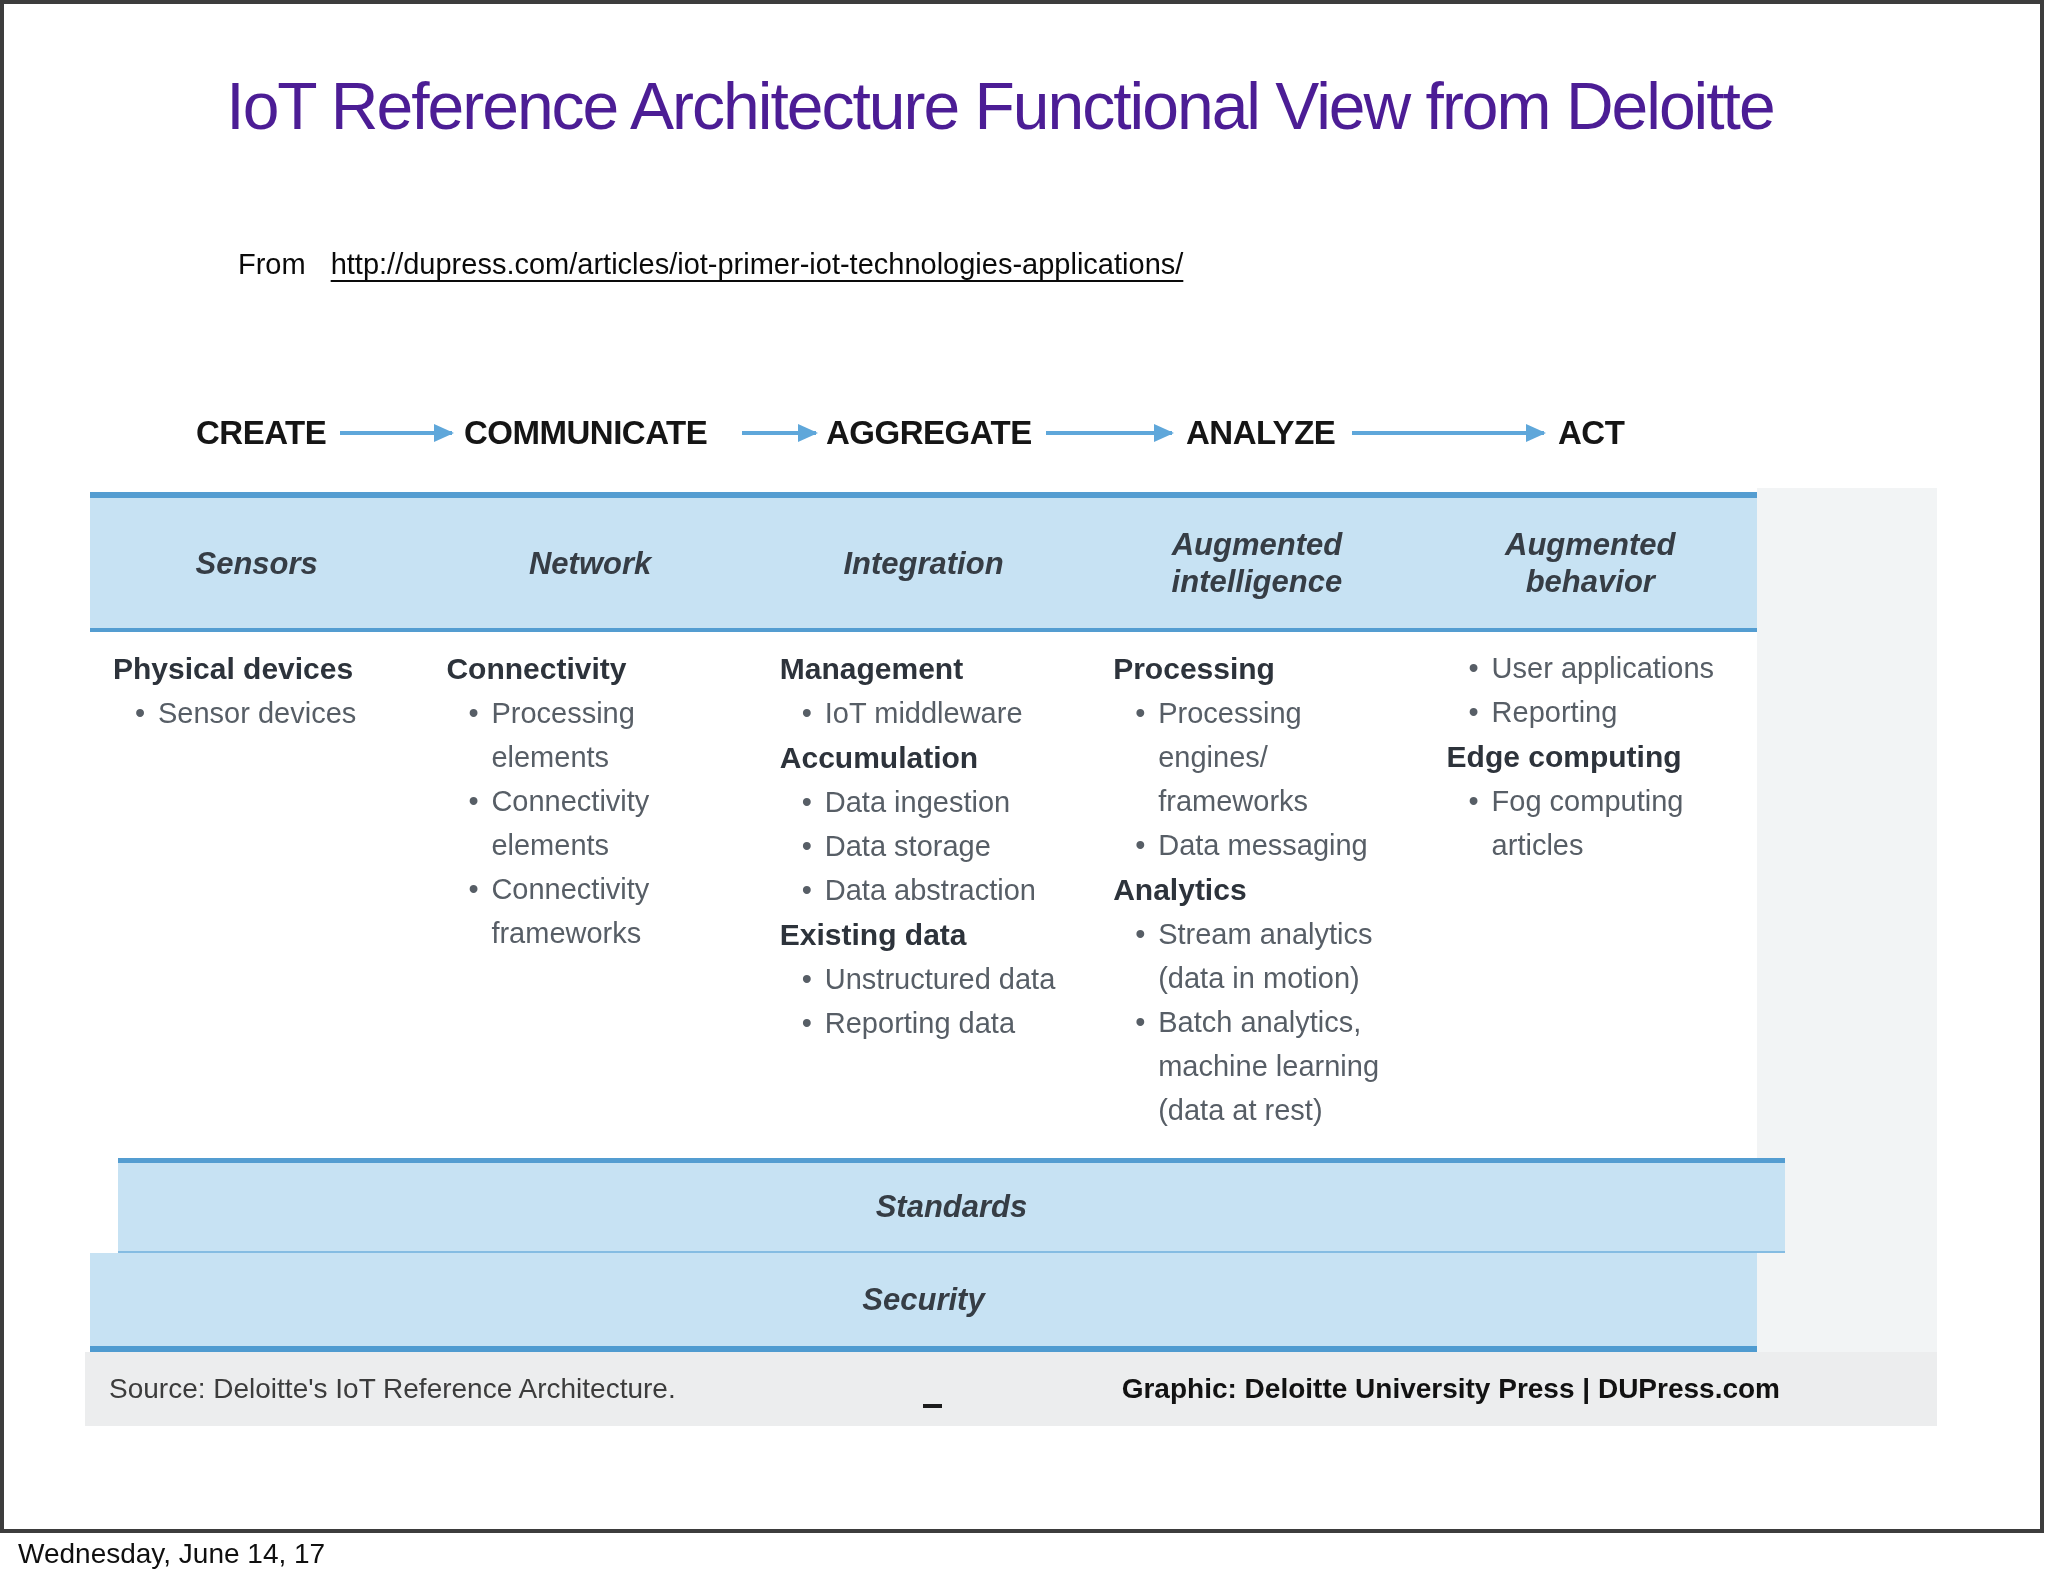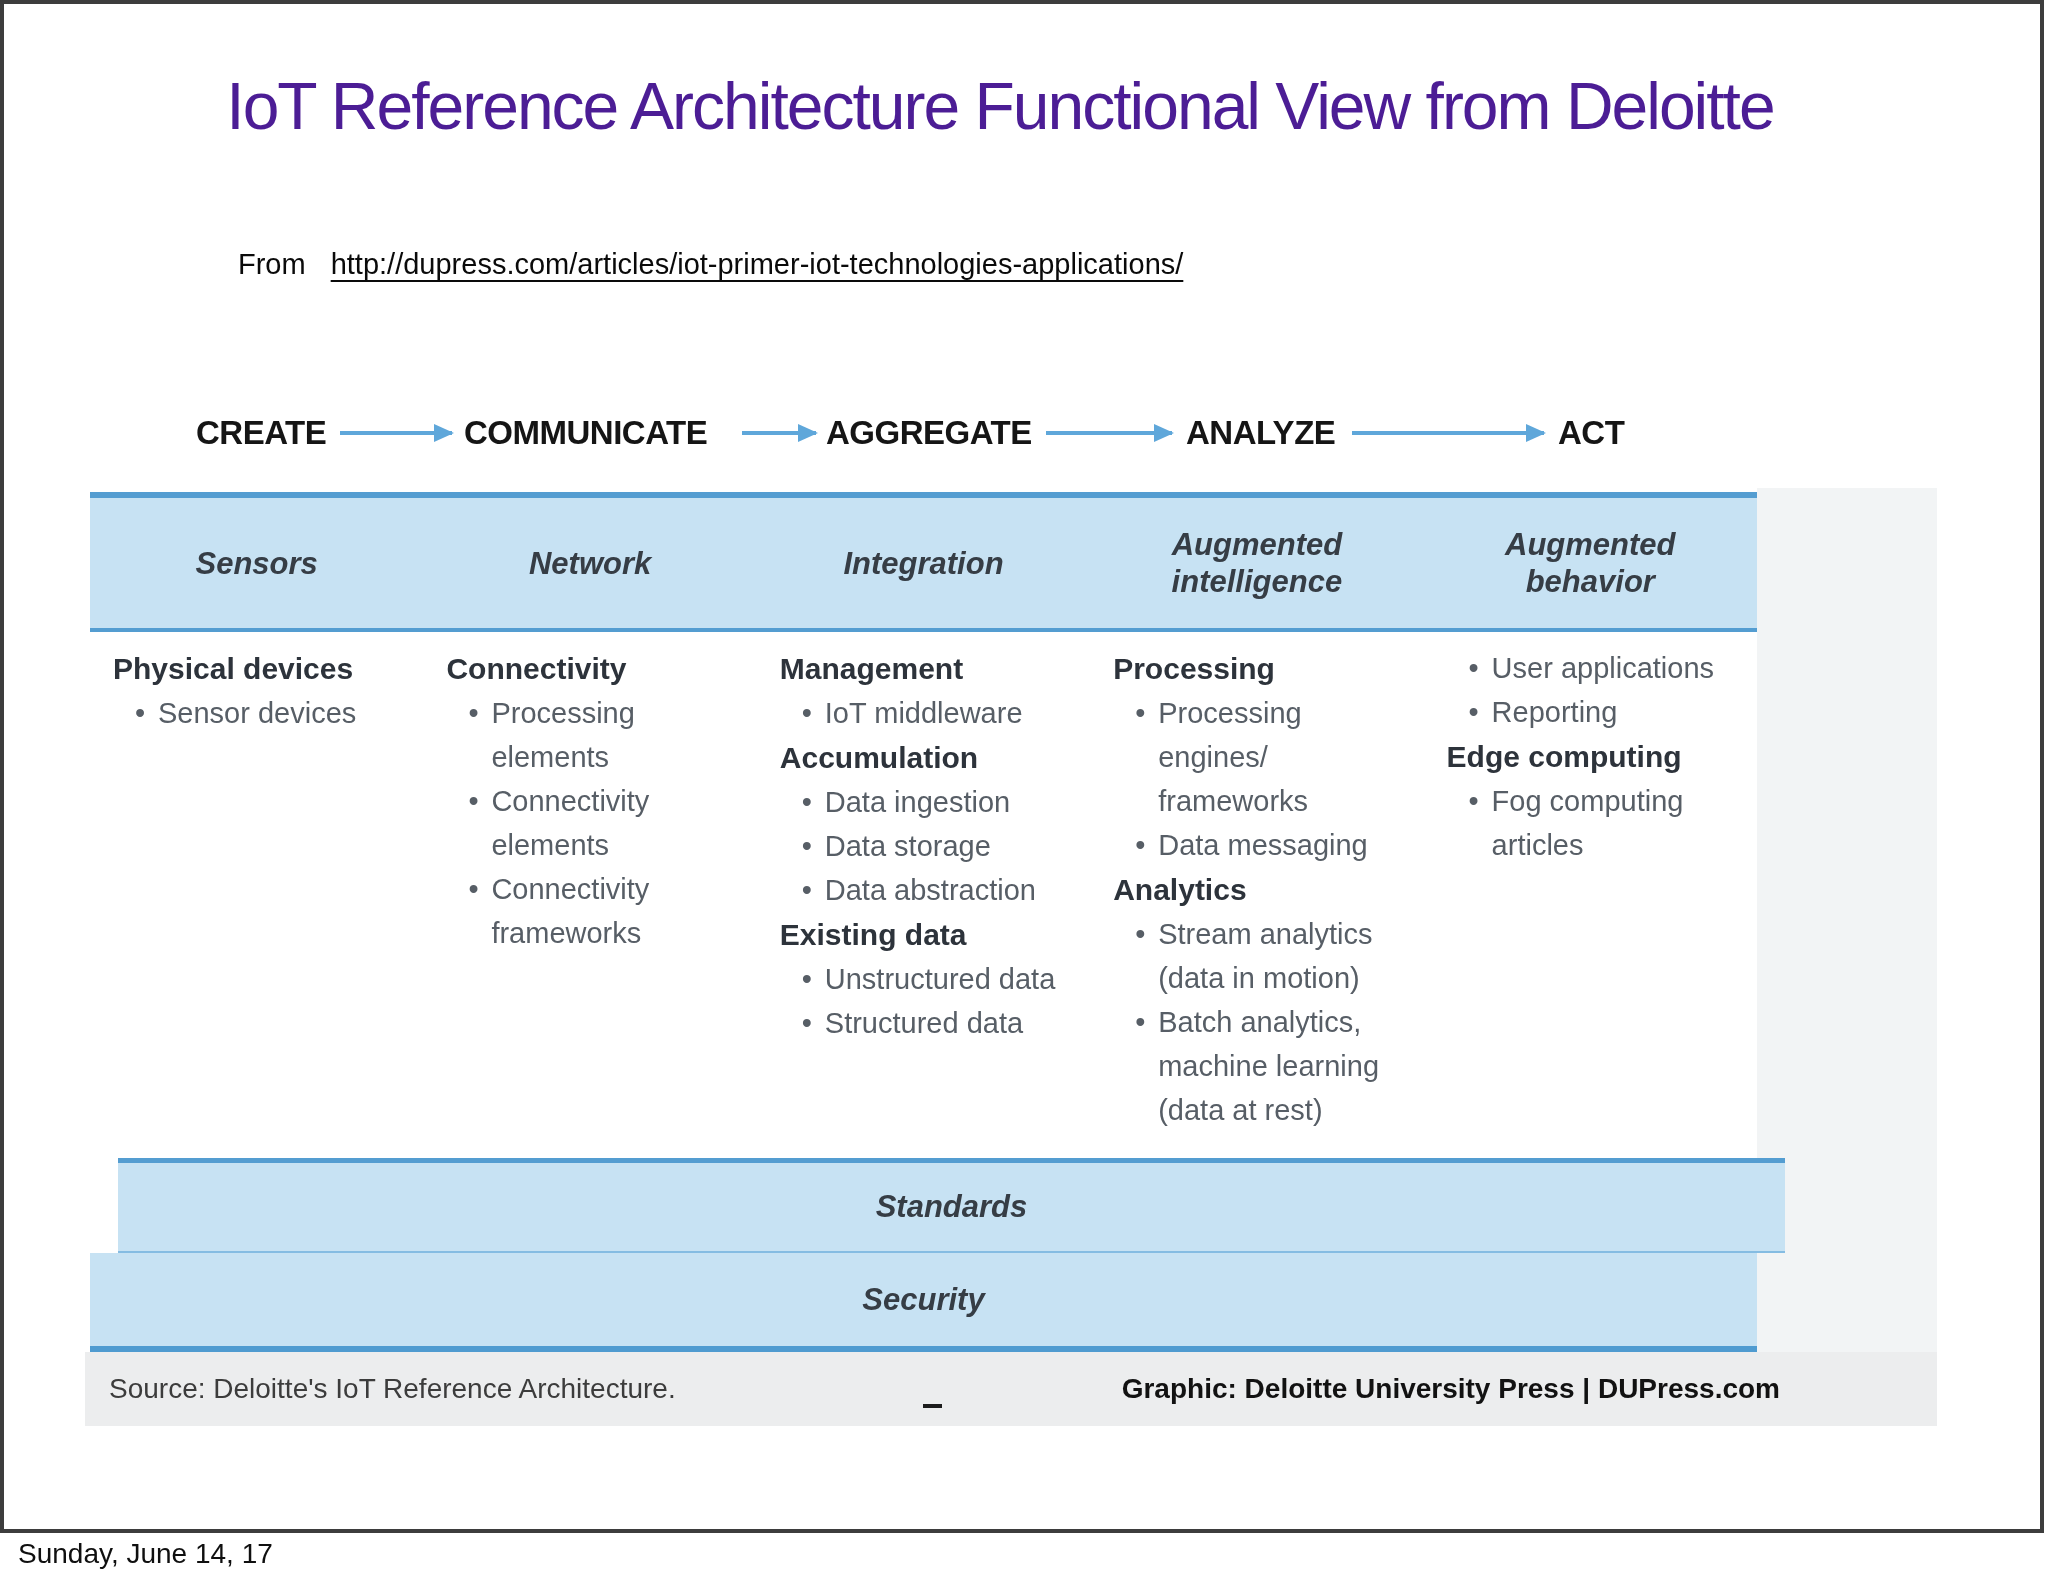--- a/index.html
+++ b/index.html
@@ -107,21 +107,21 @@
 
     <div class="col">
       <div class="sec-title">Management</div>
       <div class="bullet">IoT middleware</div>
       <div class="sec-title">Accumulation</div>
       <div class="bullet">Data ingestion</div>
       <div class="bullet">Data storage</div>
       <div class="bullet">Data abstraction</div>
       <div class="sec-title">Existing data</div>
       <div class="bullet">Unstructured data</div>
-      <div class="bullet">Structured data</div>
+      <div class="bullet">Reporting data</div>
     </div>
 
     <div class="col">
       <div class="sec-title">Processing</div>
       <div class="bullet">Processing
 engines/
 frameworks</div>
       <div class="bullet">Data messaging</div>
       <div class="sec-title">Analytics</div>
       <div class="bullet">Stream analytics
@@ -144,15 +144,15 @@
   <div class="band-low band-standards">Standards</div>
   <div class="band-low band-security">Security</div>
 
   <div class="source-strip">
     <span class="source-left">Source: Deloitte's IoT Reference Architecture.</span>
     <span class="source-right">Graphic: Deloitte University Press | DUPress.com</span>
   </div>
 
   <div class="dash"></div>
 
-  <div class="footer-date">Sunday, June 14, 17</div>
+  <div class="footer-date">Wednesday, June 14, 17</div>
 
 </div>
 
 </body></html>

